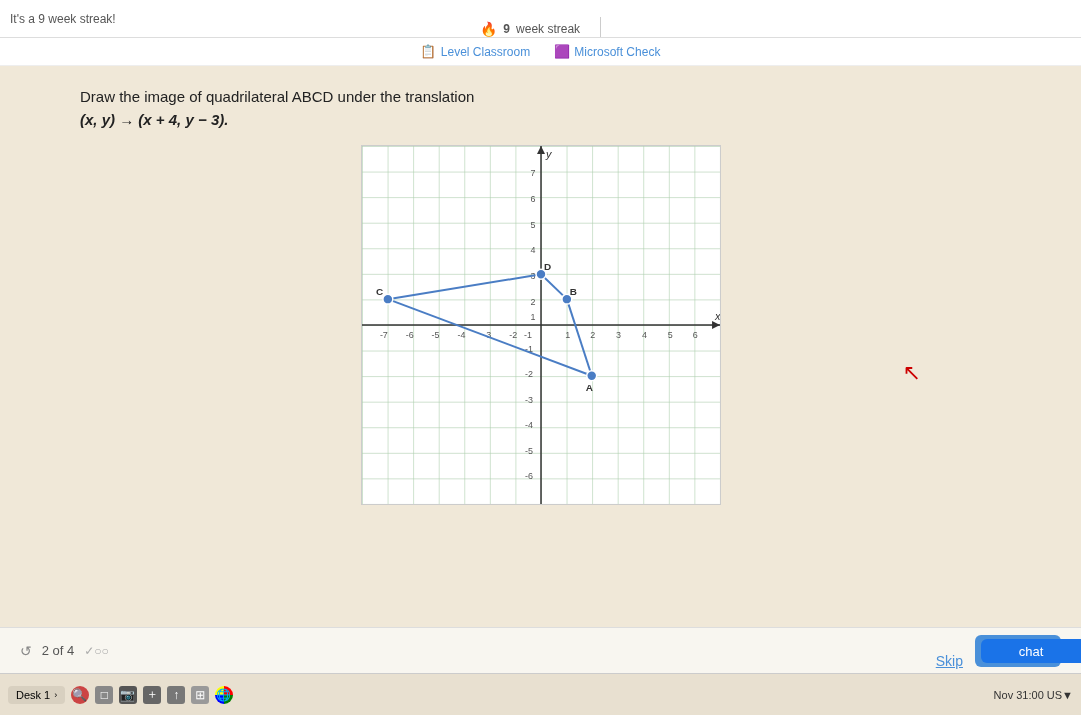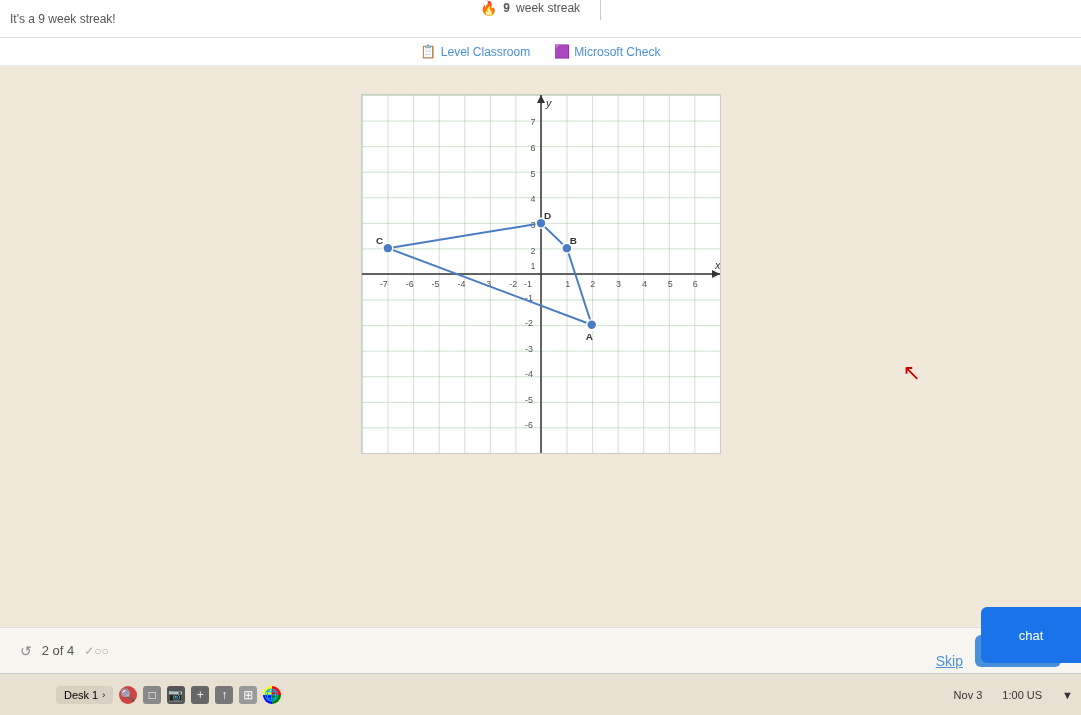--- a/index.html
+++ b/index.html
@@ -11,21 +11,21 @@
       background: #f0e8d8;
       position: relative;
     }
 
     
     .top-bar {
       width: 100%;
       height: 38px;
       background: #fff;
       display: flex;
-      align-items: flex-start;
+      align-items: flex-end;
       justify-content: center;
       gap: 20px;
       border-bottom: 1px solid #ddd;
       position: relative;
     }
 
     .streak-section {
       display: flex;
       align-items: center;
       gap: 6px;
@@ -213,21 +213,20 @@
       display: flex;
       align-items: center;
       justify-content: space-between;
       padding: 0 8px;
     }
 
     .taskbar-left {
       display: flex;
       align-items: center;
       gap: 6px;
-      margin-left: 48px;
     }
 
     .taskbar-item {
       display: flex;
       align-items: center;
       gap: 4px;
       font-size: 11px;
       background: #d8d0c0;
       border-radius: 4px;
       padding: 3px 8px;
@@ -239,31 +238,31 @@
       height: 18px;
       border-radius: 50%;
       display: flex;
       align-items: center;
       justify-content: center;
       font-size: 12px;
     }
 
     .taskbar-right {
       display: flex;
-      gap: 20px;
+      gap: 0;
       font-size: 11px;
       color: #333;
     }
 
     .chat-button {
       position: absolute;
       bottom: 52px;
       right: 0;
       width: 100px;
-      height: 56px;
+      height: 24px;
       background: #1a73e8;
       color: white;
       display: flex;
       align-items: center;
       justify-content: center;
       font-size: 13px;
       border-radius: 6px 0 0 6px;
       cursor: pointer;
     }
 
@@ -309,20 +308,25 @@
     <span style="font-size:13px;">📋</span>
     <span>Level Classroom</span>
   </a>
   <a href="#">
     <span style="font-size:13px;">🟪</span>
     <span>Microsoft Check</span>
   </a>
 </div>
 
 <div class="main-content">
+  <div class="question-text">
+    <span>Draw the image of quadrilateral ABCD under the translation</span>
+    <br>
+    <span class="math">(x, y) → (x + 4, y − 3).</span>
+  </div>
 
   <div class="graph-wrapper">
     <div class="graph-area">
       <svg class="graph-svg" viewBox="0 0 360 360" xmlns="http://www.w3.org/2000/svg">
 
         <defs>
           <pattern id="smallGrid" width="25.71" height="25.71" patternUnits="userSpaceOnUse">
             <path d="M 25.71 0 L 0 0 0 25.71" fill="none" stroke="#cce0cc" stroke-width="0.5"></path>
           </pattern>
           <pattern id="grid" width="25.71" height="25.71" patternUnits="userSpaceOnUse">

